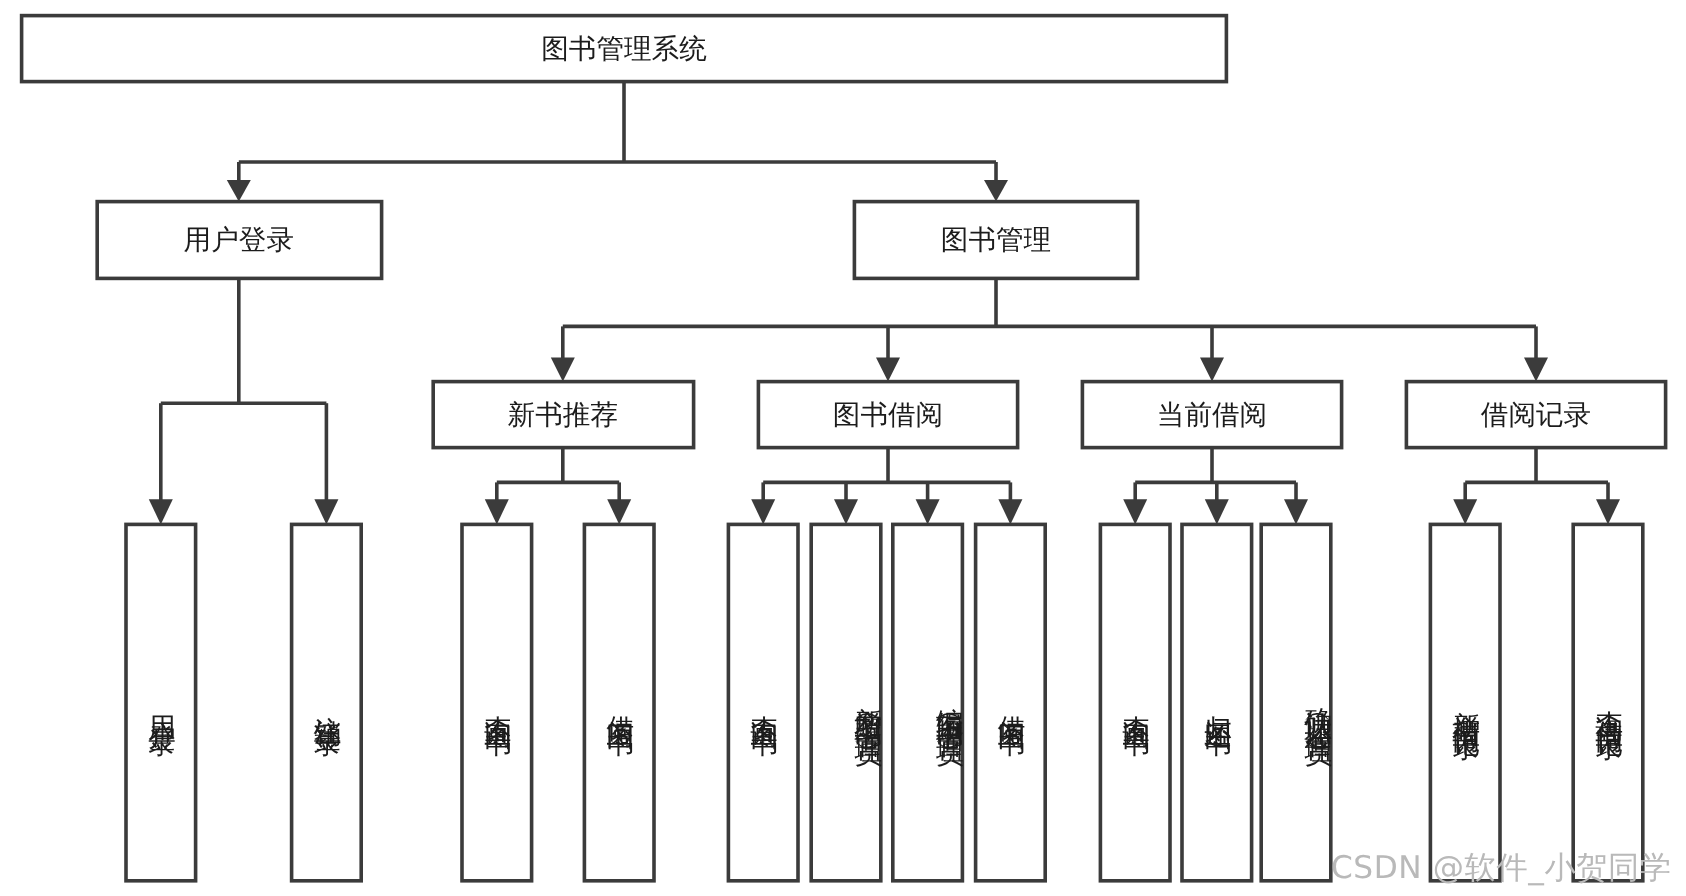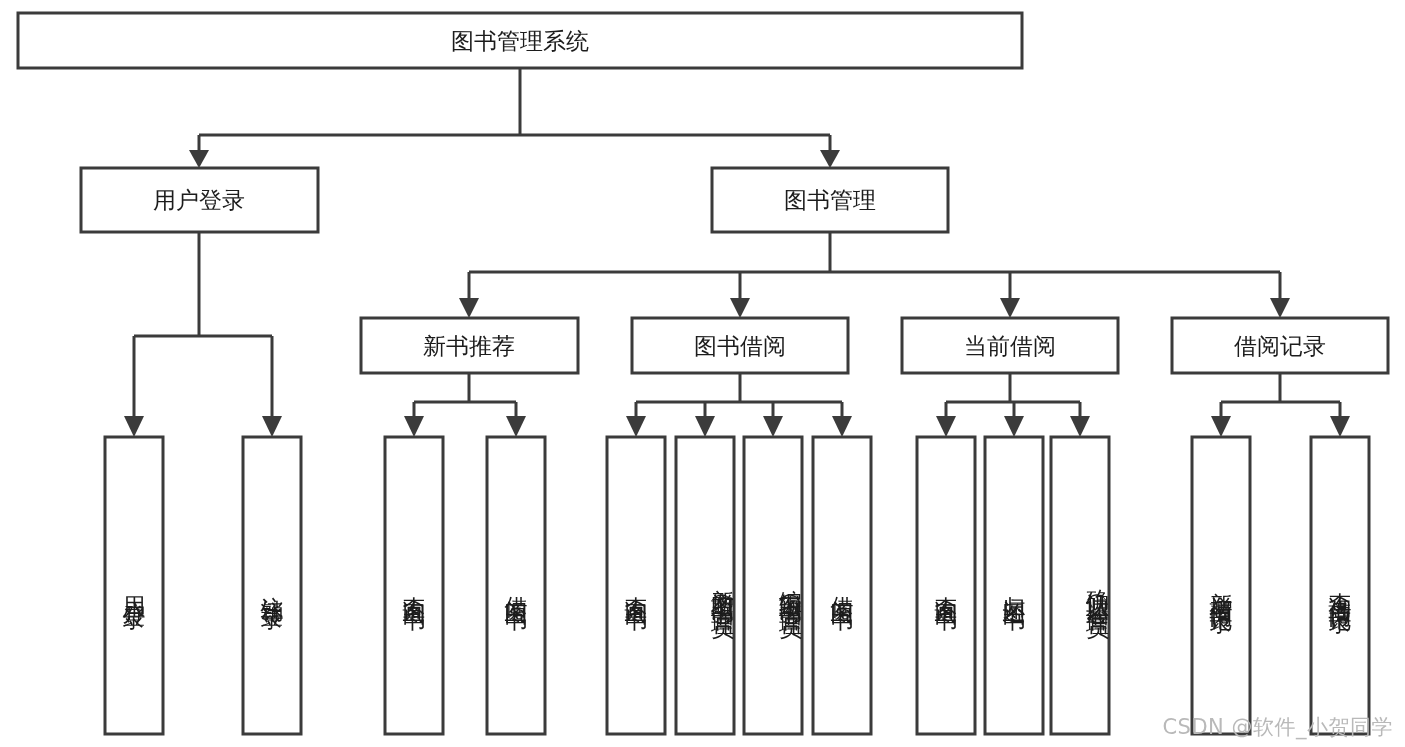--- a/index.html
+++ b/index.html
@@ -60,21 +60,21 @@
     align-items: center;
     justify-content: center;
     white-space: nowrap;
     pointer-events: none;
   }
   .watermark {
     position: absolute;
     right: 12px;
     bottom: 6px;
     font-family: "DejaVu Sans", "Liberation Sans", sans-serif;
-    font-size: 21px;
+    font-size: 26px;
     color: #b9b9b9;
     white-space: nowrap;
     letter-spacing: 0.5px;
   }
 </style>
 </head>
 <body>
 
 <div id="diagram-root">
 

